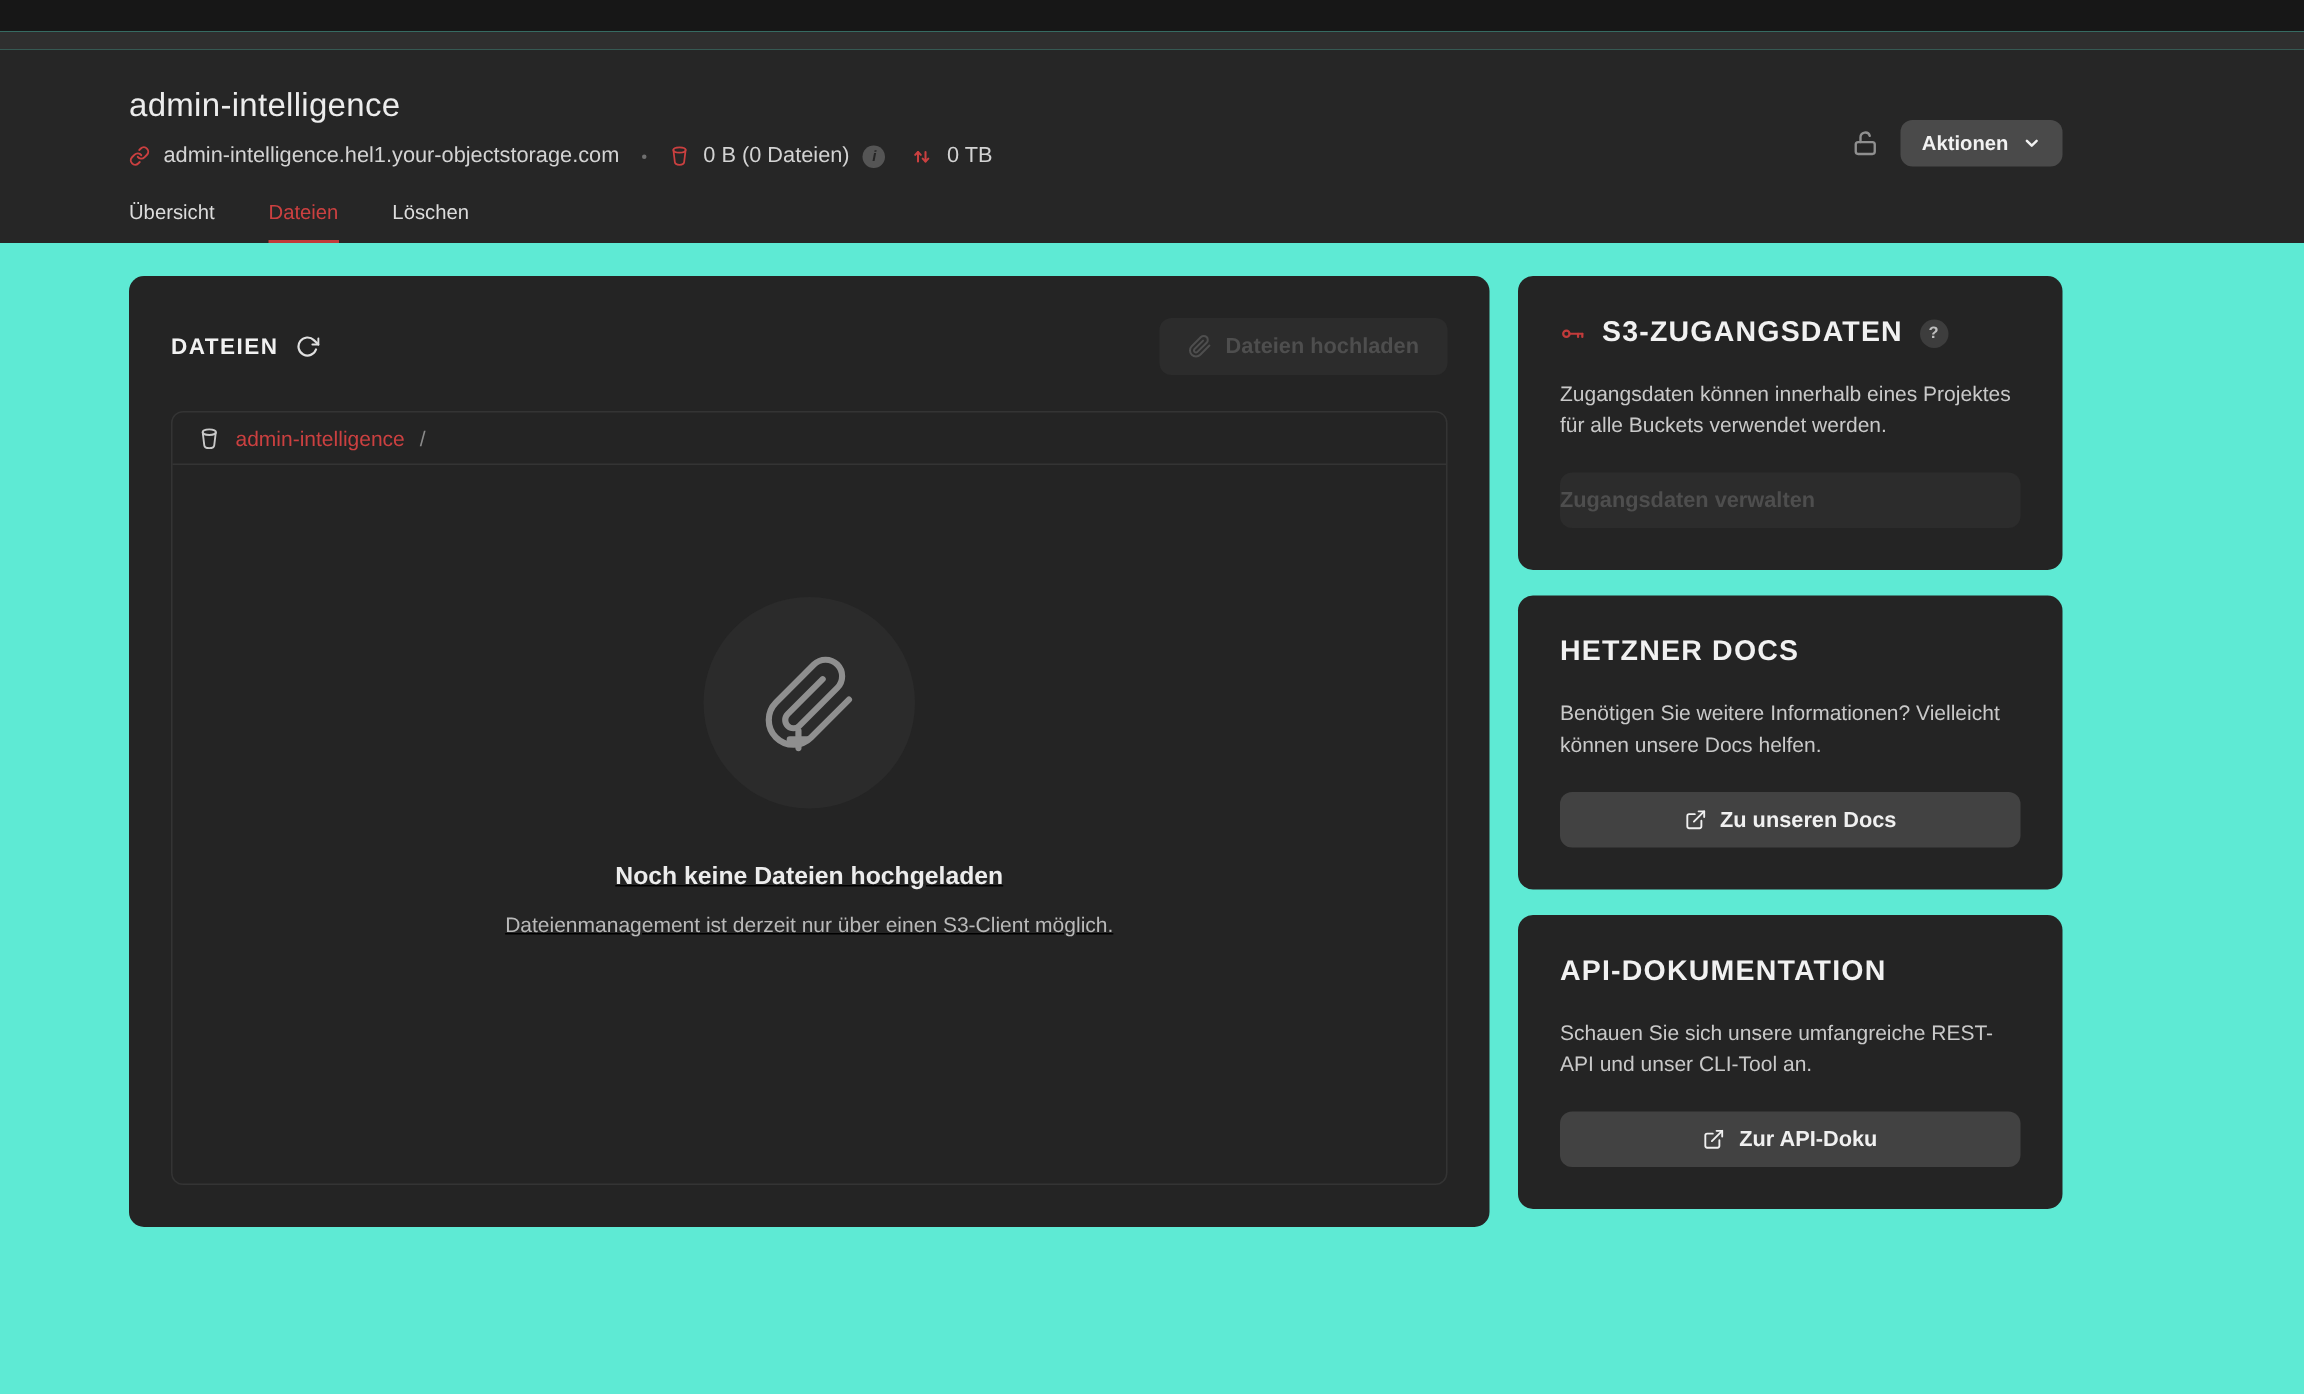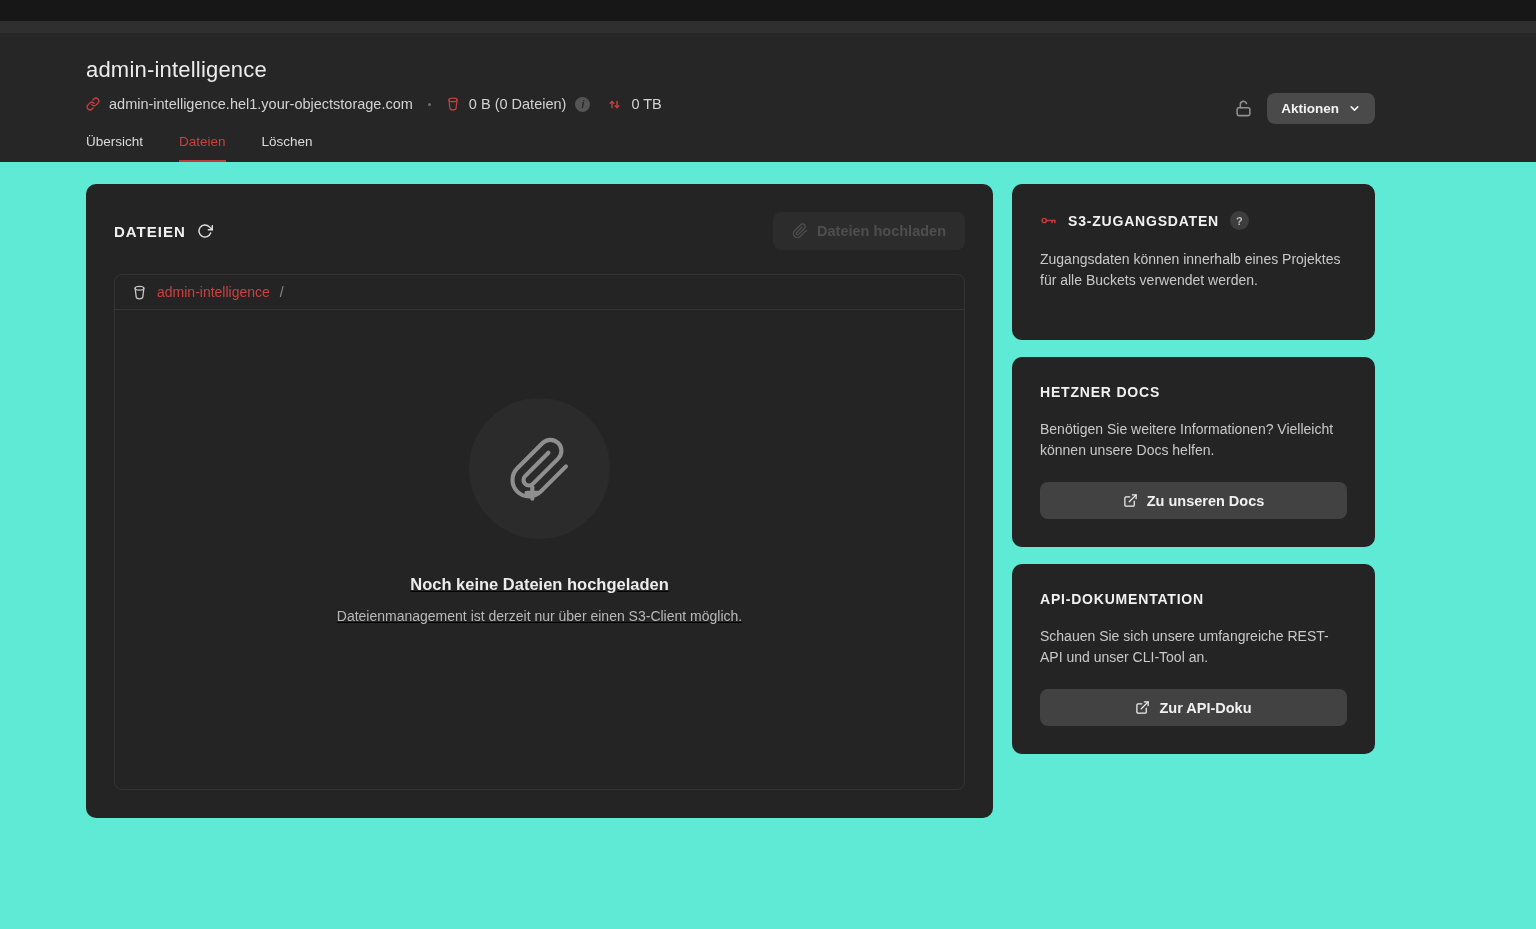--- a/index.html
+++ b/index.html
@@ -16,21 +16,21 @@
   .meta-row .icon { display:flex; align-items:center; }
   .sep-dot { width:3px; height:3px; border-radius:50%; background:#6f6f6f; margin:0 6px; }
   .info-badge { width:15px; height:15px; border-radius:50%; background:#555; color:#262626; font-size:10px;
                 font-weight:bold; display:flex; align-items:center; justify-content:center; font-style:italic; }
   .accent { color:#cb4040; }
 
   .tabs { position:absolute; left:86px; bottom:0; display:flex; gap:36px; }
   .tab { font-size:13.5px; color:#dcdcdc; padding-bottom:11px; border-bottom:2px solid transparent; cursor:pointer; }
   .tab.active { color:#cb4040; border-bottom-color:#c23b3b; }
 
-  .header-actions { position:absolute; top:60px; right:161px; display:flex; align-items:center; gap:14px; }
+  .header-actions { position:absolute; top:47px; right:161px; display:flex; align-items:center; gap:14px; }
   .lock-icn { color:#8f8f8f; display:flex; }
   .actions-btn { display:flex; align-items:center; gap:9px; background:#4a4a4a; color:#f2f2f2;
                  border:none; border-radius:8px; padding:8px 14px; font-size:13.5px; font-weight:bold;
                  font-family:inherit; cursor:pointer; }
 
   
   .content { display:flex; align-items:flex-start; gap:19px; margin:22px 0 0 86px; }
 
   .main-card { width:907px; height:634px; background:#242424; border-radius:10px; padding:28px; }
   .panel-head { display:flex; align-items:center; justify-content:space-between; }
@@ -53,21 +53,21 @@
   .empty { flex:1; display:flex; flex-direction:column; align-items:center;text-decoration:underline; }
   .empty-circle { margin-top:88px; width:141px; height:141px; border-radius:50%; background:#2b2b2b;
                   display:flex; align-items:center; justify-content:center; color:#8f8f8f; }
   .empty-heading { margin-top:36px; font-size:16.5px; font-weight:bold; color:#ececec; }
   .empty-sub { margin-top:14px; font-size:14px; color:#b9b9b9; }
 
   
   .sidebar { width:363px; display:flex; flex-direction:column; gap:17px; }
   .side-card { background:#242424; border-radius:10px; padding:27px 28px 28px; }
   .side-title-row { display:flex; align-items:center; gap:11px; margin-bottom:19px; }
-  .side-title { font-size:14px; font-weight:bold; letter-spacing:.8px; color:#f1f1f1; }
+  .side-title { font-size:19px; font-weight:bold; letter-spacing:.8px; color:#f1f1f1; }
   .help-badge { width:19px; height:19px; border-radius:50%; background:#3d3d3d; color:#bdbdbd; font-size:11px;
                 font-weight:bold; display:flex; align-items:center; justify-content:center; cursor:pointer; }
   .side-text { font-size:14px; line-height:21px; color:#c9c9c9; margin-bottom:21px; }
   .side-btn { width:100%; height:37px; }
   .key-icn { color:#c23b3b; display:flex; }
 </style>
 </head>
 <body>
 
 <div class="page">
@@ -186,20 +186,23 @@
                 <circle cx="6" cy="12" r="3"></circle>
                 <path d="M9 12h12"></path>
                 <path d="M17 12v3"></path>
                 <path d="M21 12v3"></path>
               </svg>
           </span>
           <span class="side-title">S3-ZUGANGSDATEN</span>
           <span class="help-badge">?</span>
         </div>
         <p class="side-text">Zugangsdaten können innerhalb eines Projektes für alle Buckets verwendet werden.</p>
+        <button class="btn disabled side-btn">
+          <span>Zugangsdaten verwalten</span>
+        </button>
       </div>
 
       <div class="side-card">
         <div class="side-title-row">
           <span class="side-title">HETZNER DOCS</span>
         </div>
         <p class="side-text">Benötigen Sie weitere Informationen? Vielleicht können unsere Docs helfen.</p>
         <button class="btn gray side-btn">
           <span style="display:flex">
             <svg width="15" height="15" viewBox="0 0 24 24" fill="none" stroke="currentColor" stroke-width="2" stroke-linecap="round" stroke-linejoin="round">

